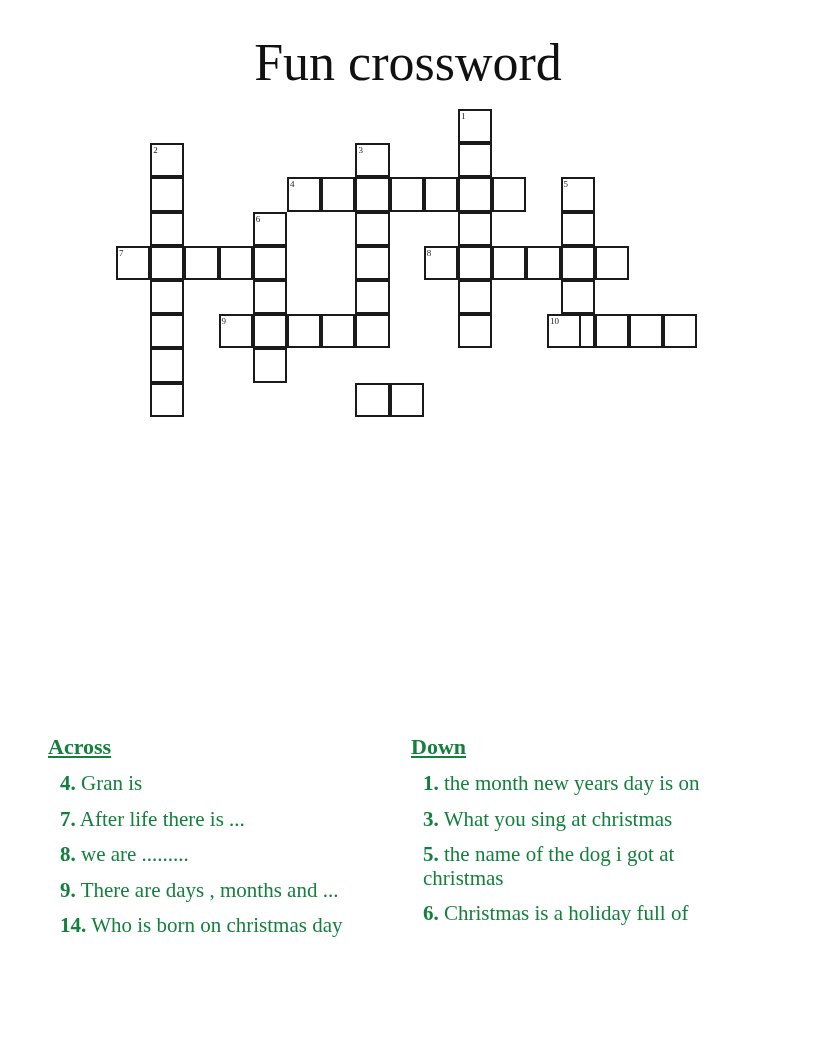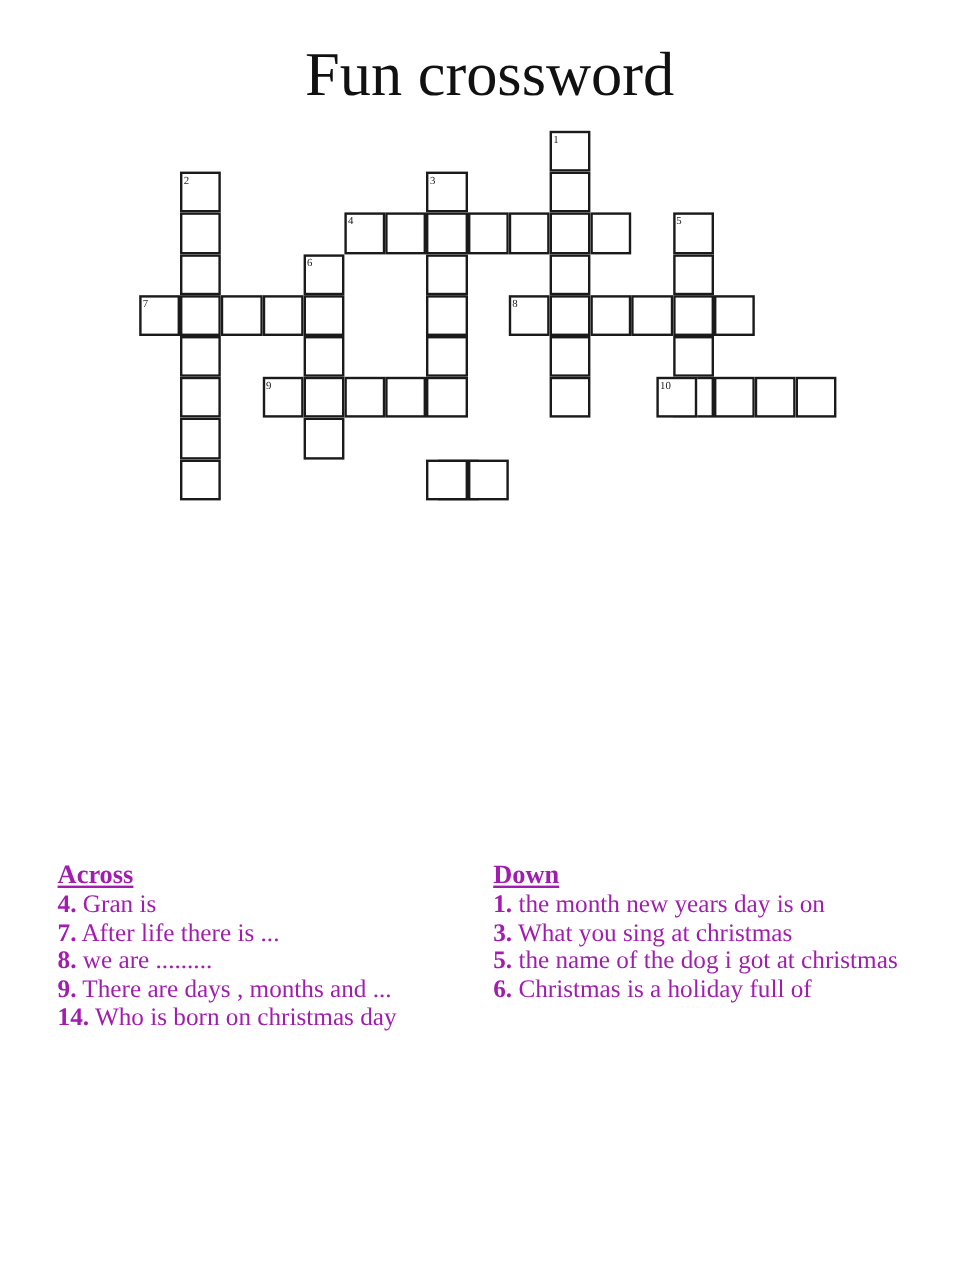--- a/index.html
+++ b/index.html
@@ -49,37 +49,37 @@
       position: absolute;
       left: 1px;
       top: 0px;
       font-family: "Liberation Serif", "DejaVu Serif", serif;
       font-size: 9px;
       line-height: 10px;
       color: #222;
     }
     .clues {
       position: absolute;
-      top: 716px;
+      top: 734px;
       font-family: "Liberation Serif", "DejaVu Serif", serif;
       font-size: 21px;
       line-height: 23.5px;
-      color: #a21caf;
+      color: #15803d;
     }
     .clues.across { left: 48px; width: 330px; }
     .clues.down { left: 411px; width: 340px; }
     .clues h2 {
       margin: 0;
       font-size: 22px;
       line-height: 26px;
       font-weight: bold;
       text-decoration: underline;
     }
     .clue {
-      margin: 0;
+      margin: 12px;
     }
     .clue b {
       font-weight: bold;
     }
   </style>
 </head>
 <body>
 
 <h1 class="title">Fun crossword</h1>
 

